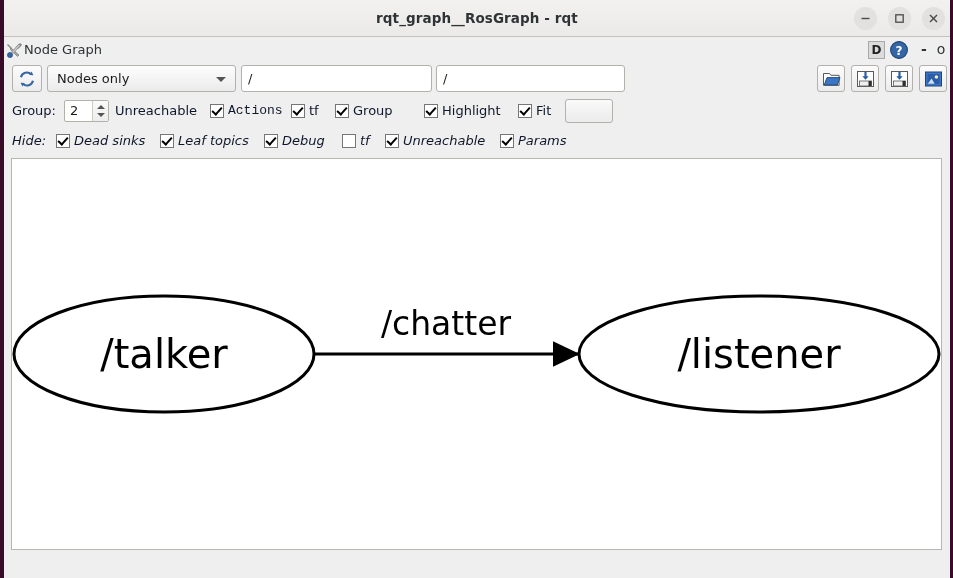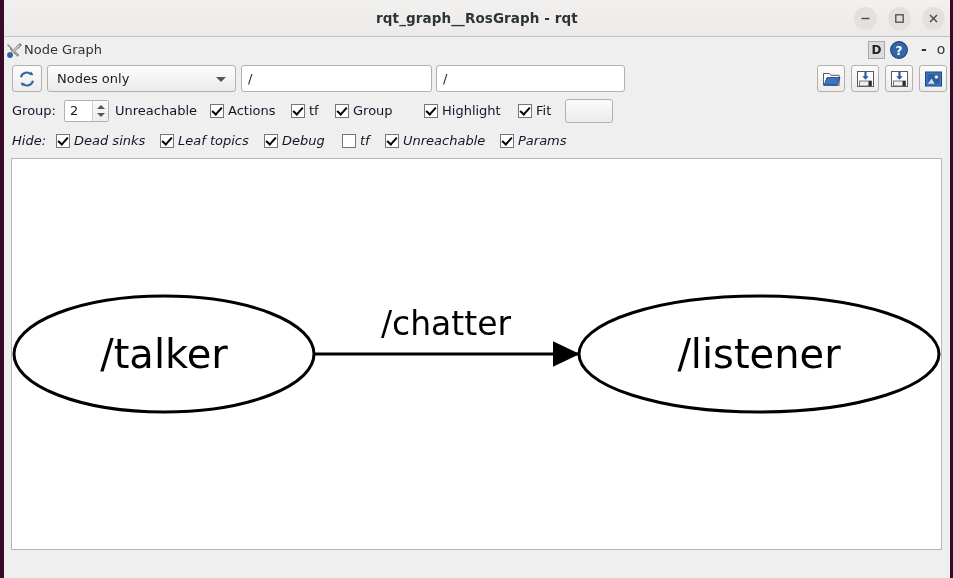--- a/index.html
+++ b/index.html
@@ -416,21 +416,21 @@
       <span class="spin-val">2</span>
       <div class="spin-btns">
         <span class="spin-up"></span>
         <span class="spin-dn"></span>
       </div>
     </div>
 
     <span class="lbl" style="left:111px;">Unreachable</span>
 
     <div class="cbx checked" style="left:206px;"></div>
-    <span class="lbl" style="left:224px;">Actions</span>
+    <span class="lbl" style="left:224px;font-family:Liberation Mono, monospace;">Actions</span>
 
     <div class="cbx checked" style="left:287px;"></div>
     <span class="lbl" style="left:305px;">tf</span>
 
     <div class="cbx checked" style="left:331px;"></div>
     <span class="lbl" style="left:349px;">Group</span>
 
     <div class="cbx checked" style="left:420px;"></div>
     <span class="lbl" style="left:438px;">Highlight</span>
 

